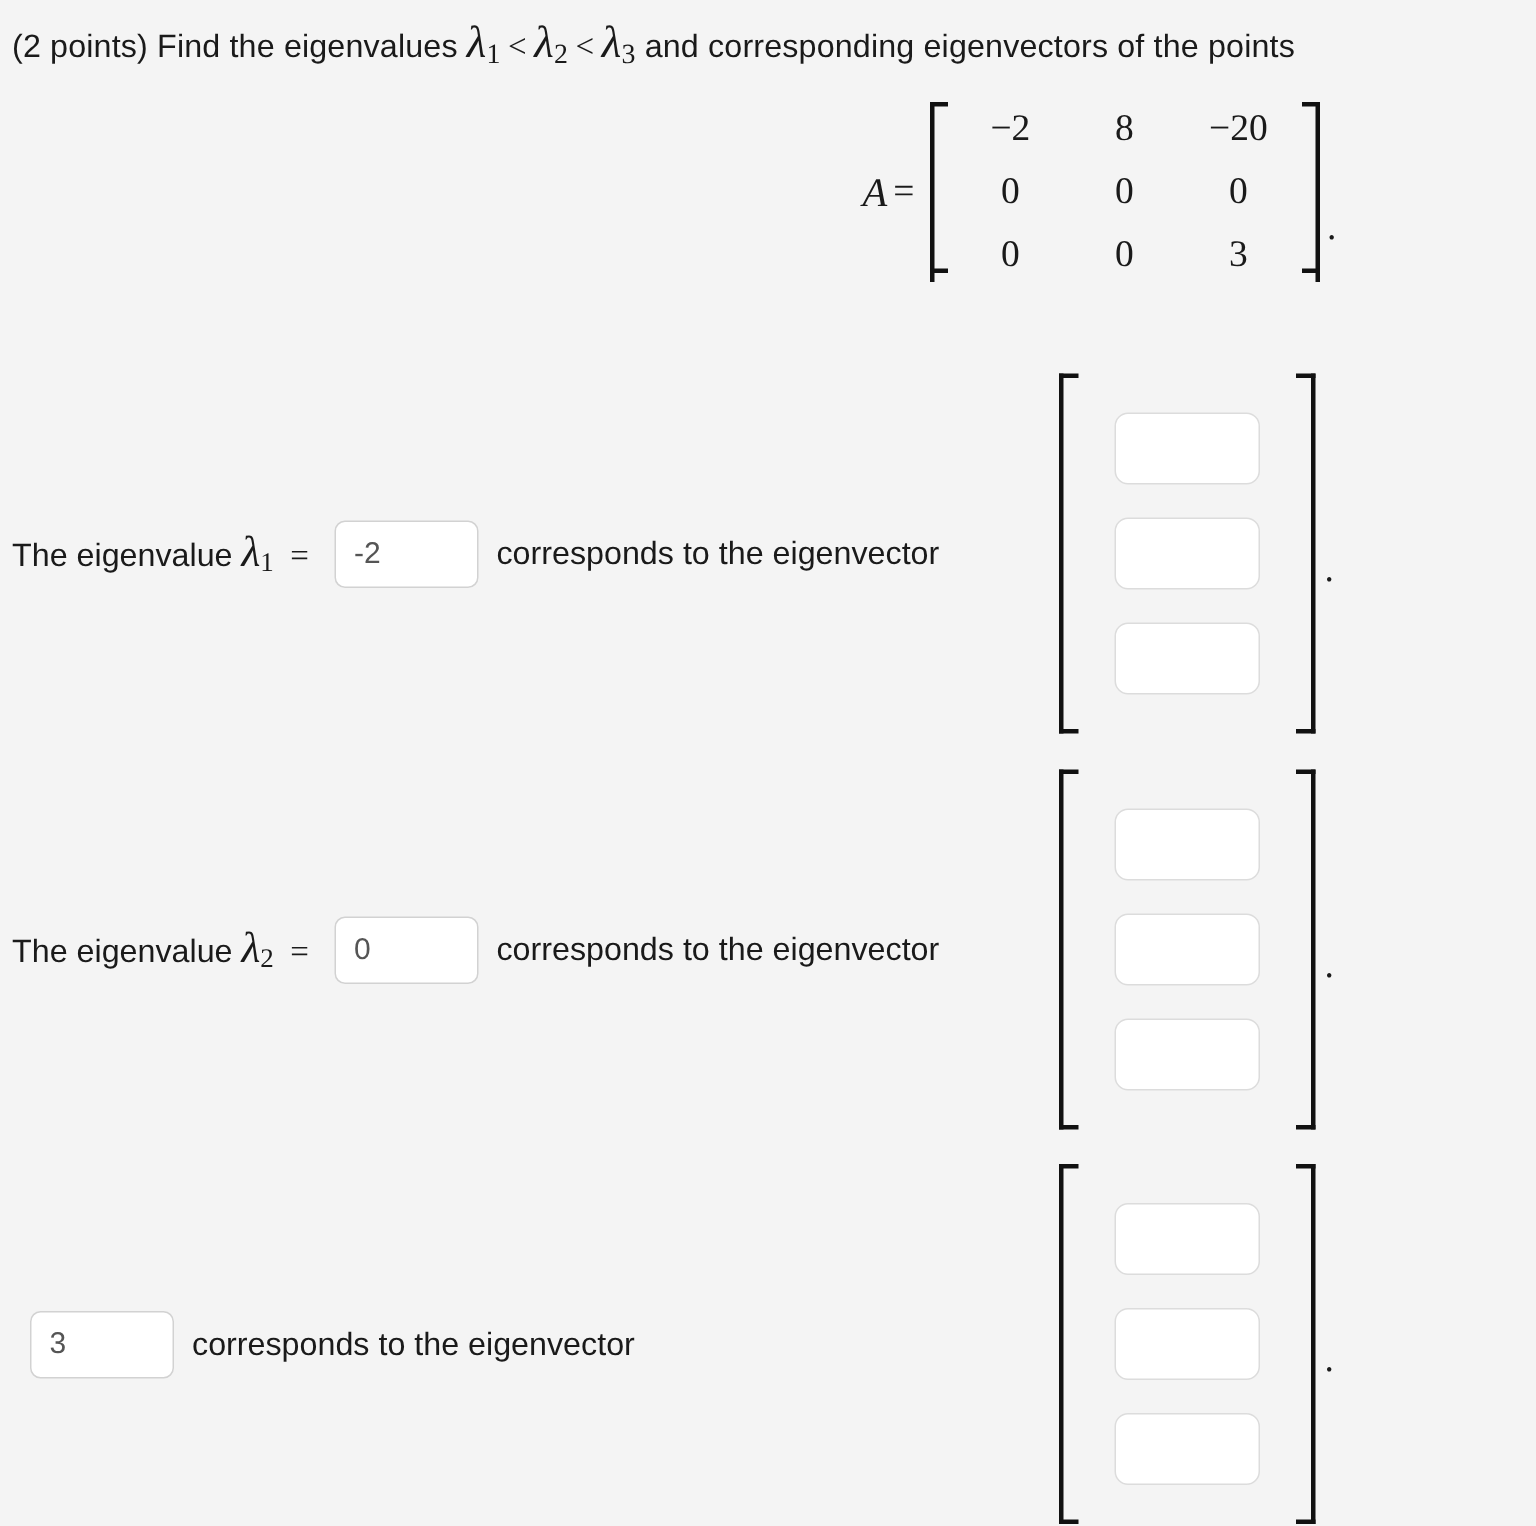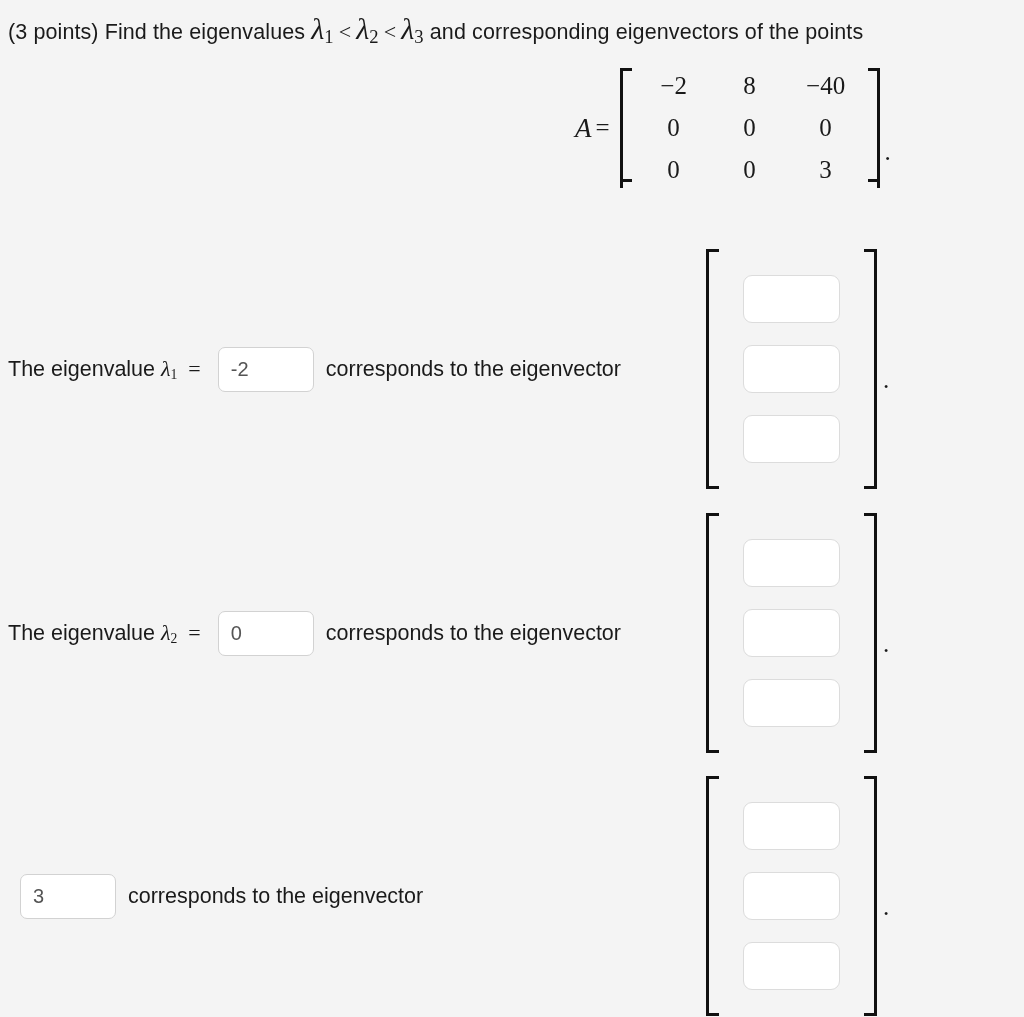--- a/index.html
+++ b/index.html
@@ -128,21 +128,21 @@
     left: 8px;
     top: 0;
     height: 100%;
     display: flex;
     align-items: center;
   }
   .eigen-text {
     font-size: 21.5px;
     white-space: nowrap;
   }
-  .eigen-text .mathvar { font-size: 22px; }
+  .eigen-text .mathvar { font-size: 29px; }
 
   .val-input {
     width: 96px;
     height: 45px;
     margin: 0 12px;
     border: 1px solid #d2d2d2;
     border-radius: 7px;
     background: #ffffff;
     font-family: "Liberation Sans", sans-serif;
     font-size: 20px;
@@ -223,33 +223,33 @@
     margin-left: 6px;
     margin-top: 22px;
   }
 </style>
 </head>
 <body>
 
 <div class="page">
 
   <div class="prompt">
-    <span>(3 points) Find the eigenvalues</span>
+    <span>(2 points) Find the eigenvalues</span>
     <span class="mathvar"><span>λ</span><sub>1</sub></span><span class="rel">&lt;</span><span class="mathvar"><span>λ</span><sub>2</sub></span><span class="rel">&lt;</span><span class="mathvar"><span>λ</span><sub>3</sub></span>
     <span>and corresponding eigenvectors of the points</span>
   </div>
 
   <div class="matrix-block">
     <span class="matrix-label">A</span>
     <span class="matrix-eq">=</span>
     <span class="bracket left"></span>
     <div class="matrix-grid">
       <div class="cell">−2</div>
       <div class="cell">8</div>
-      <div class="cell">−40</div>
+      <div class="cell">−20</div>
       <div class="cell">0</div>
       <div class="cell">0</div>
       <div class="cell">0</div>
       <div class="cell">0</div>
       <div class="cell">0</div>
       <div class="cell">3</div>
     </div>
     <span class="bracket right"></span>
     <span class="trailing-dot">.</span>
   </div>

